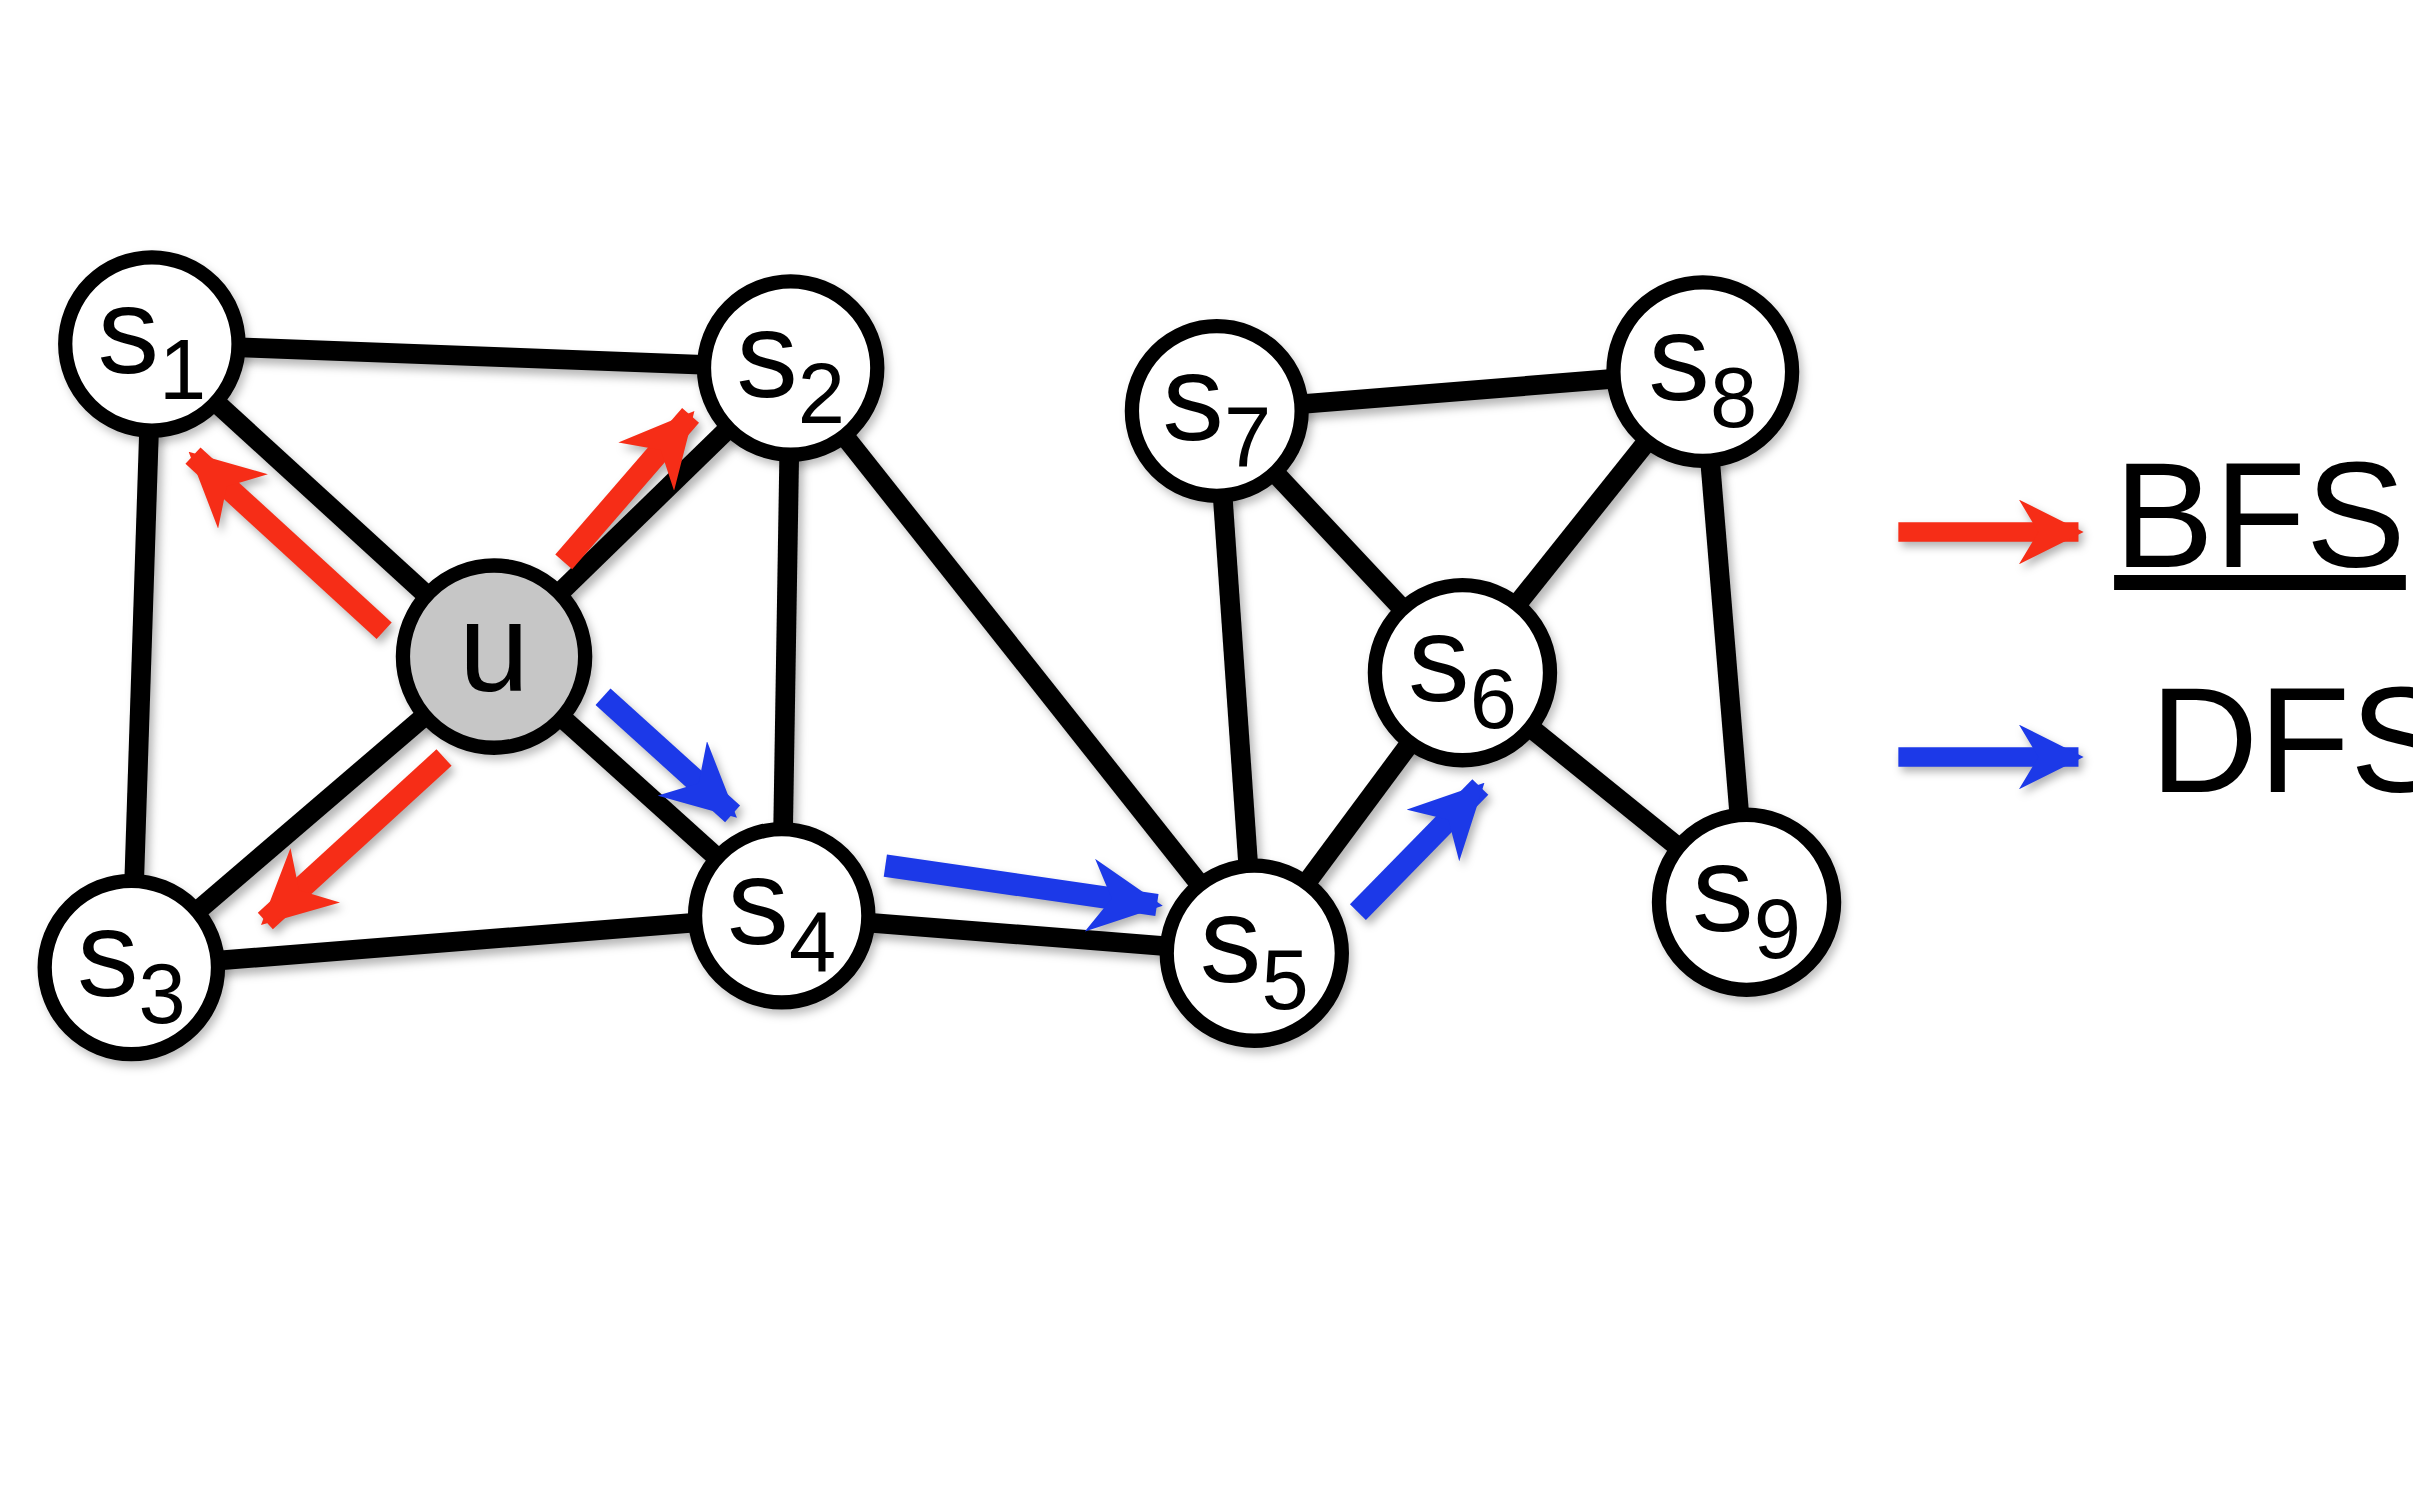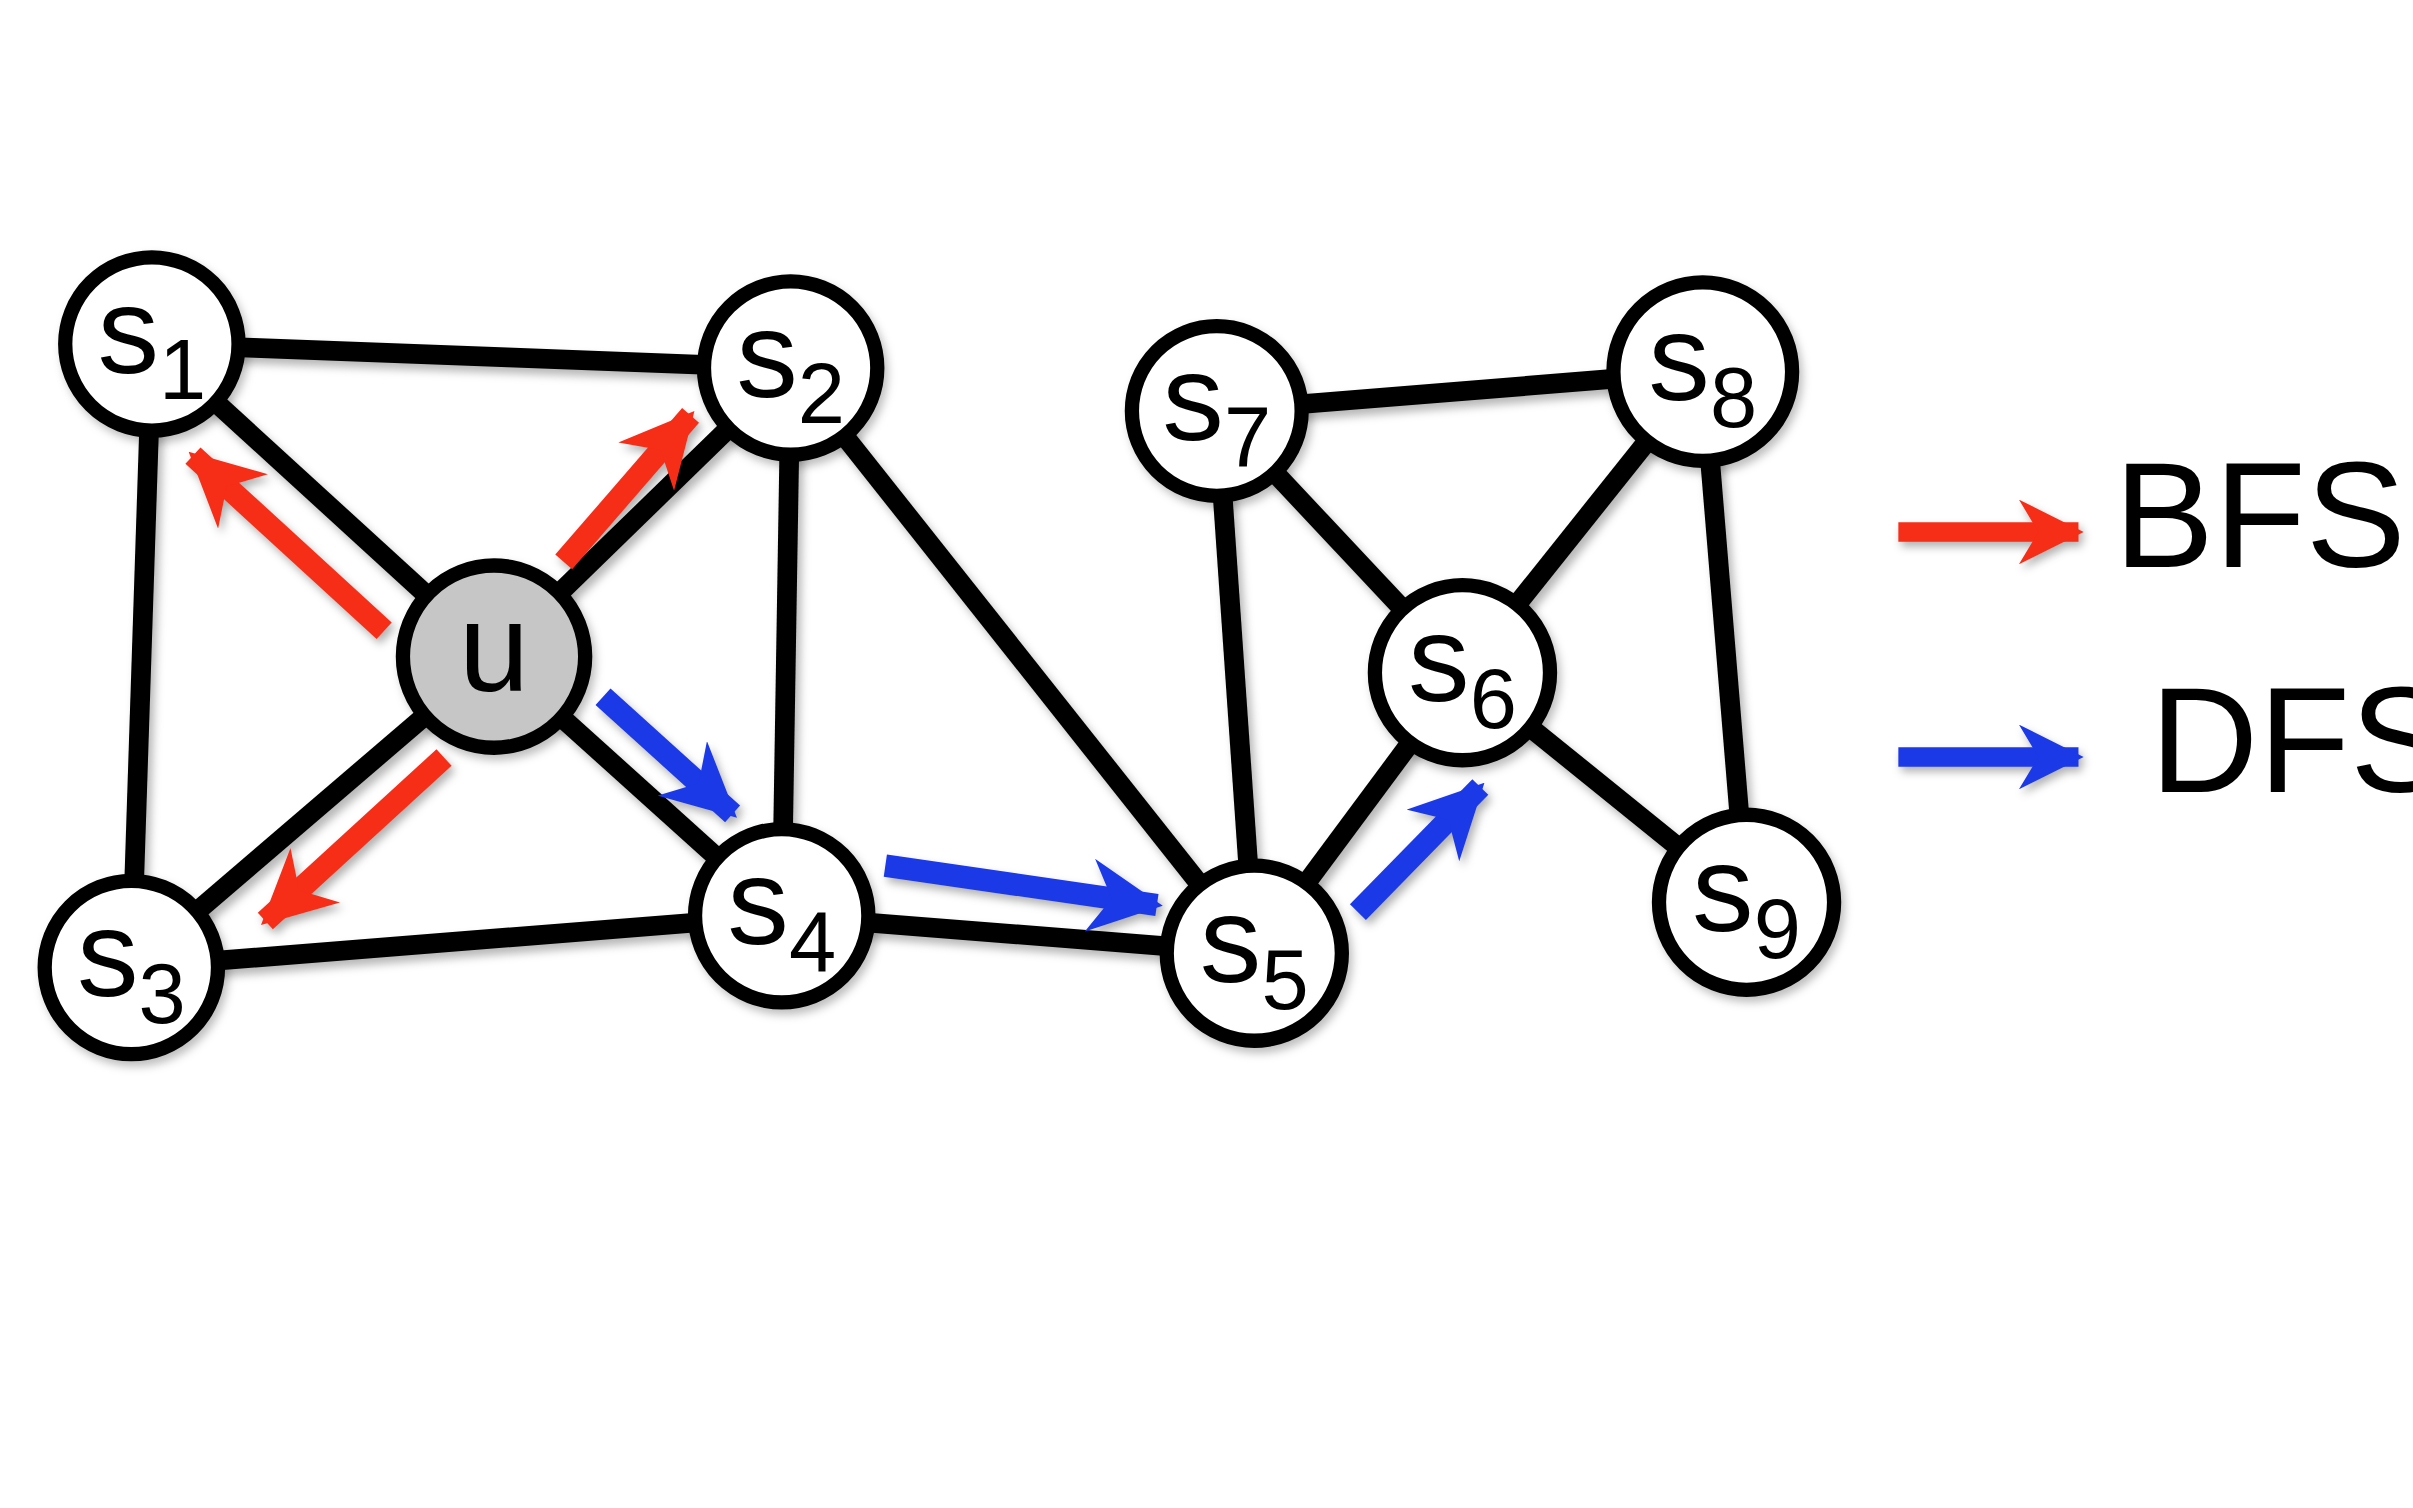--- a/index.html
+++ b/index.html
@@ -34,21 +34,21 @@
     left: 1893px;
     top: 0;
     width: 521px;
   }
   .legend-row {
     position: absolute;
     left: 0;
     display: flex;
     align-items: center;
   }
-  .legend-row.bfs { top: 429px; }
+  .legend-row.bfs { top: 429px; text-decoration: underline; }
   .legend-row.dfs { top: 654px; gap: 36px; }
   .legend-arrow-svg {
     width: 214px;
     height: 170px;
     flex: 0 0 auto;
     filter: drop-shadow(3.6px 5.4px 4.5px rgba(0,0,0,0.30));
   }
   .legend-label {
     font-size: 150px;
     line-height: 1.15;

